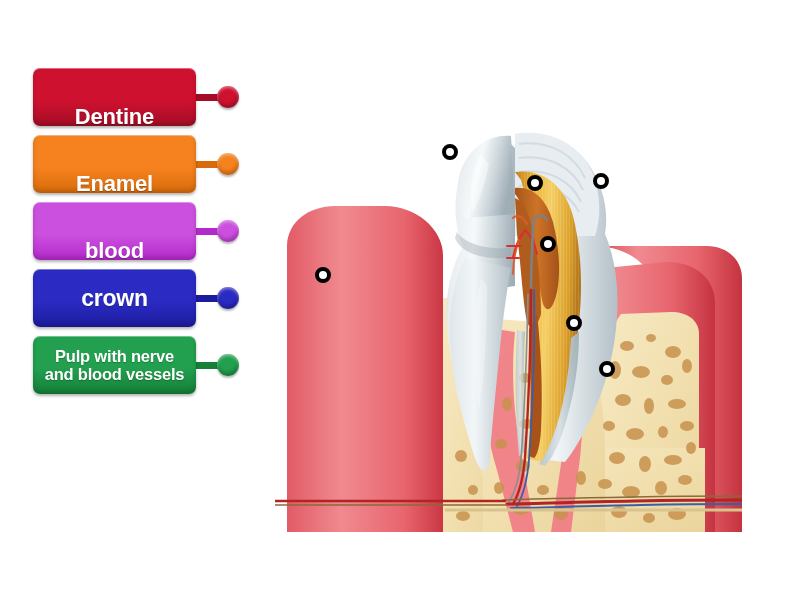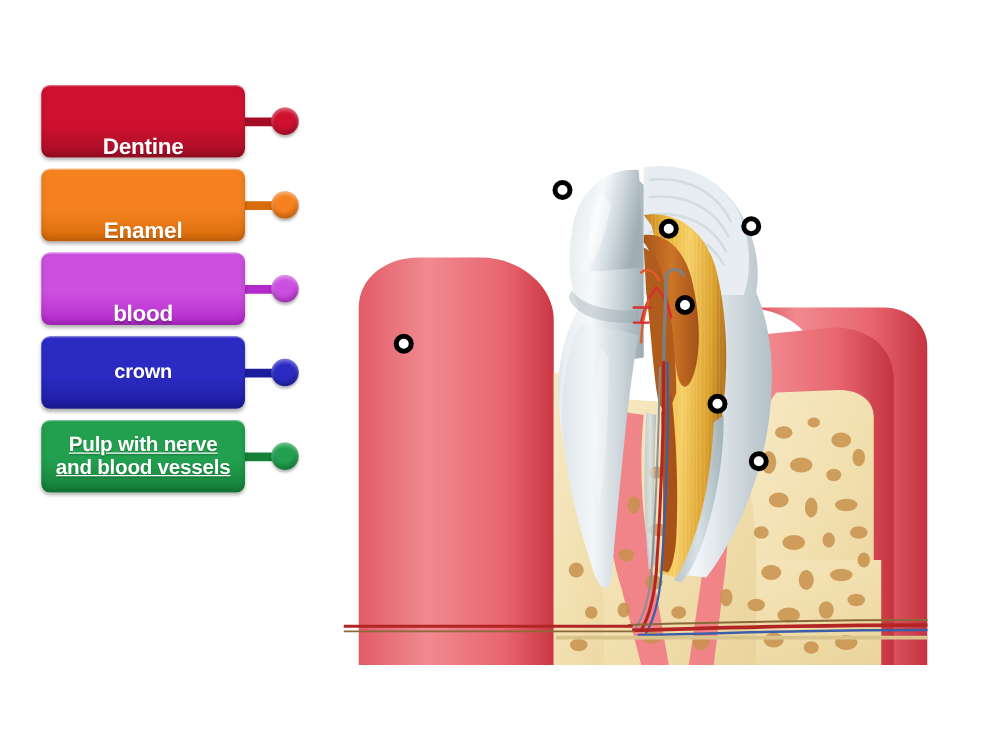--- a/index.html
+++ b/index.html
@@ -48,22 +48,22 @@
     box-shadow: 0 2px 3px rgba(0,0,0,0.30), inset 0 1px 0 rgba(255,255,255,0.38), inset 0 -3px 5px rgba(0,0,0,0.16);
     text-shadow: 0 1px 1px rgba(0,0,0,0.25);
     overflow: hidden;
   }
   .chip .chip-text {
     font-weight: bold;
     letter-spacing: -0.2px;
     white-space: pre-line;
     display: block;
   }
-  .chip.size-lg .chip-text { font-size: 18px; margin-top: 40px; }
-  .chip.size-md .chip-text { font-size: 16px; }
+  .chip.size-lg .chip-text { font-size: 22px; margin-top: 40px; }
+  .chip.size-md .chip-text { font-size: 23px; }
   .chip.size-sm .chip-text { font-size: 16.5px; line-height: 1.12; }
 
   
   .connector {
     position: relative;
     display: flex;
     align-items: center;
     margin-left: 0px;
     z-index: 1;
   }
@@ -145,21 +145,21 @@
       <span class="chip-text">crown</span>
     </div>
     <div class="connector">
       <div class="stem" style="background: rgb(28, 28, 158);"></div>
       <div class="dot" style="background: radial-gradient(circle at 35% 30%, rgb(43, 43, 196) 0%, rgb(43, 43, 196) 45%, rgb(28, 28, 158) 100%);"></div>
     </div>
   </div>
 
 
   <div class="label-row">
-    <div class="chip size-sm" style="background: linear-gradient(rgb(34, 160, 79) 0%, rgb(34, 160, 79) 55%, rgb(20, 128, 56) 100%); text-decoration: underline;">
+    <div class="chip size-sm" style="background: linear-gradient(rgb(34, 160, 79) 0%, rgb(34, 160, 79) 55%, rgb(20, 128, 56) 100%);">
       <span class="chip-text">Pulp with nerve
 and blood vessels</span>
     </div>
     <div class="connector">
       <div class="stem" style="background: rgb(20, 128, 56);"></div>
       <div class="dot" style="background: radial-gradient(circle at 35% 30%, rgb(34, 160, 79) 0%, rgb(34, 160, 79) 45%, rgb(20, 128, 56) 100%);"></div>
     </div>
   </div>
 
 </div>

